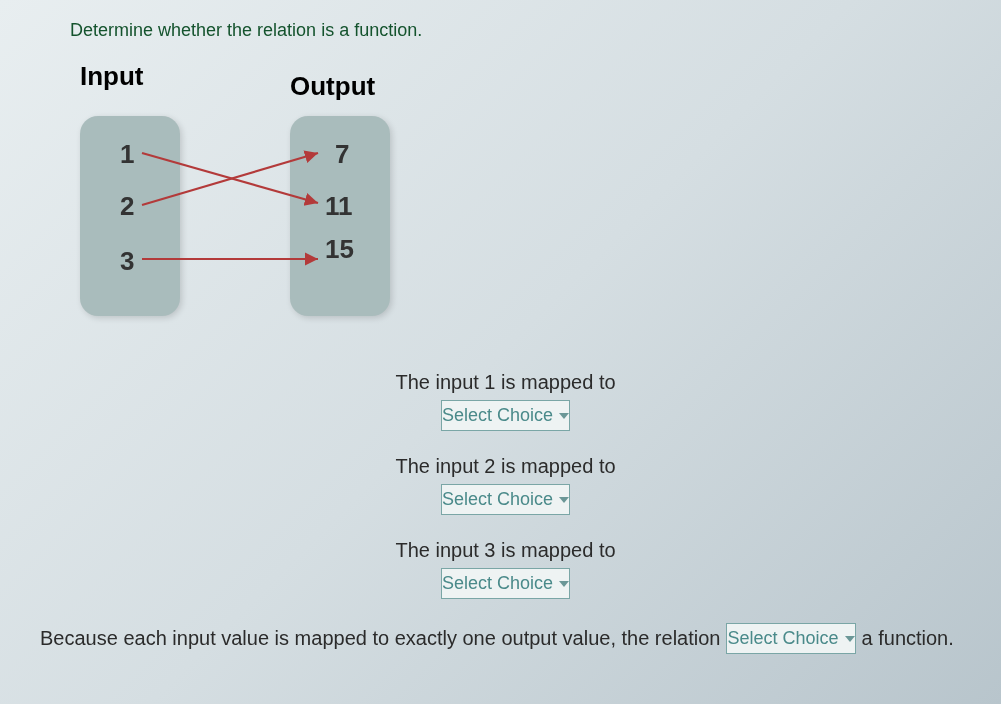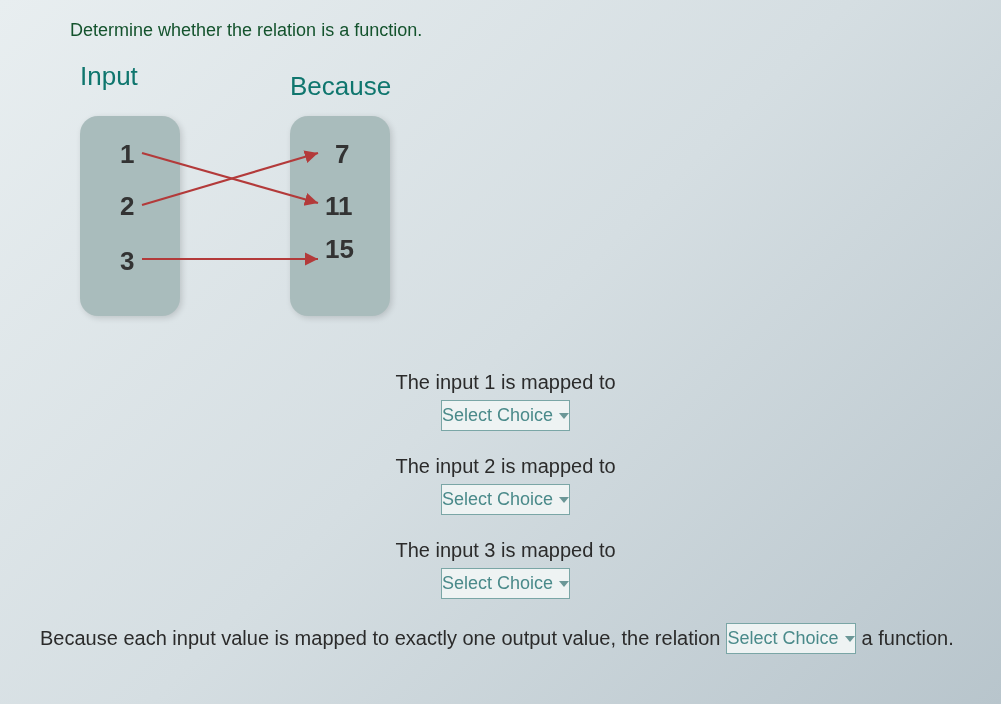--- a/index.html
+++ b/index.html
@@ -21,22 +21,22 @@
     }
     .diagram-wrap {
       position: relative;
       width: 420px;
       height: 280px;
       margin-left: 20px;
       margin-bottom: 30px;
     }
     .col-label {
       font-size: 26px;
-      font-weight: normal;
-      color: #0f766e;
+      font-weight: bold;
+      color: #000000;
       position: absolute;
     }
     .label-input { top: 0; left: 20px; }
     .label-output { top: 10px; left: 230px; }
     .pill {
       position: absolute;
       width: 100px;
       height: 200px;
       background: #a9bcbc;
       border-radius: 18px;
@@ -95,21 +95,21 @@
       gap: 6px;
     }
   </style>
 </head>
 <body>
 
 <div class="prompt">Determine whether the relation is a function.</div>
 
 <div class="diagram-wrap">
   <div class="col-label label-input">Input</div>
-  <div class="col-label label-output">Because</div>
+  <div class="col-label label-output">Output</div>
 
   <div class="pill pill-left"></div>
   <div class="pill pill-right"></div>
 
   <div class="val" style="top:78px; left:60px;">1</div>
   <div class="val" style="top:130px; left:60px;">2</div>
   <div class="val" style="top:185px; left:60px;">3</div>
 
   <div class="val" style="top:78px; left:275px;">7</div>
   <div class="val" style="top:130px; left:265px;">11</div>

